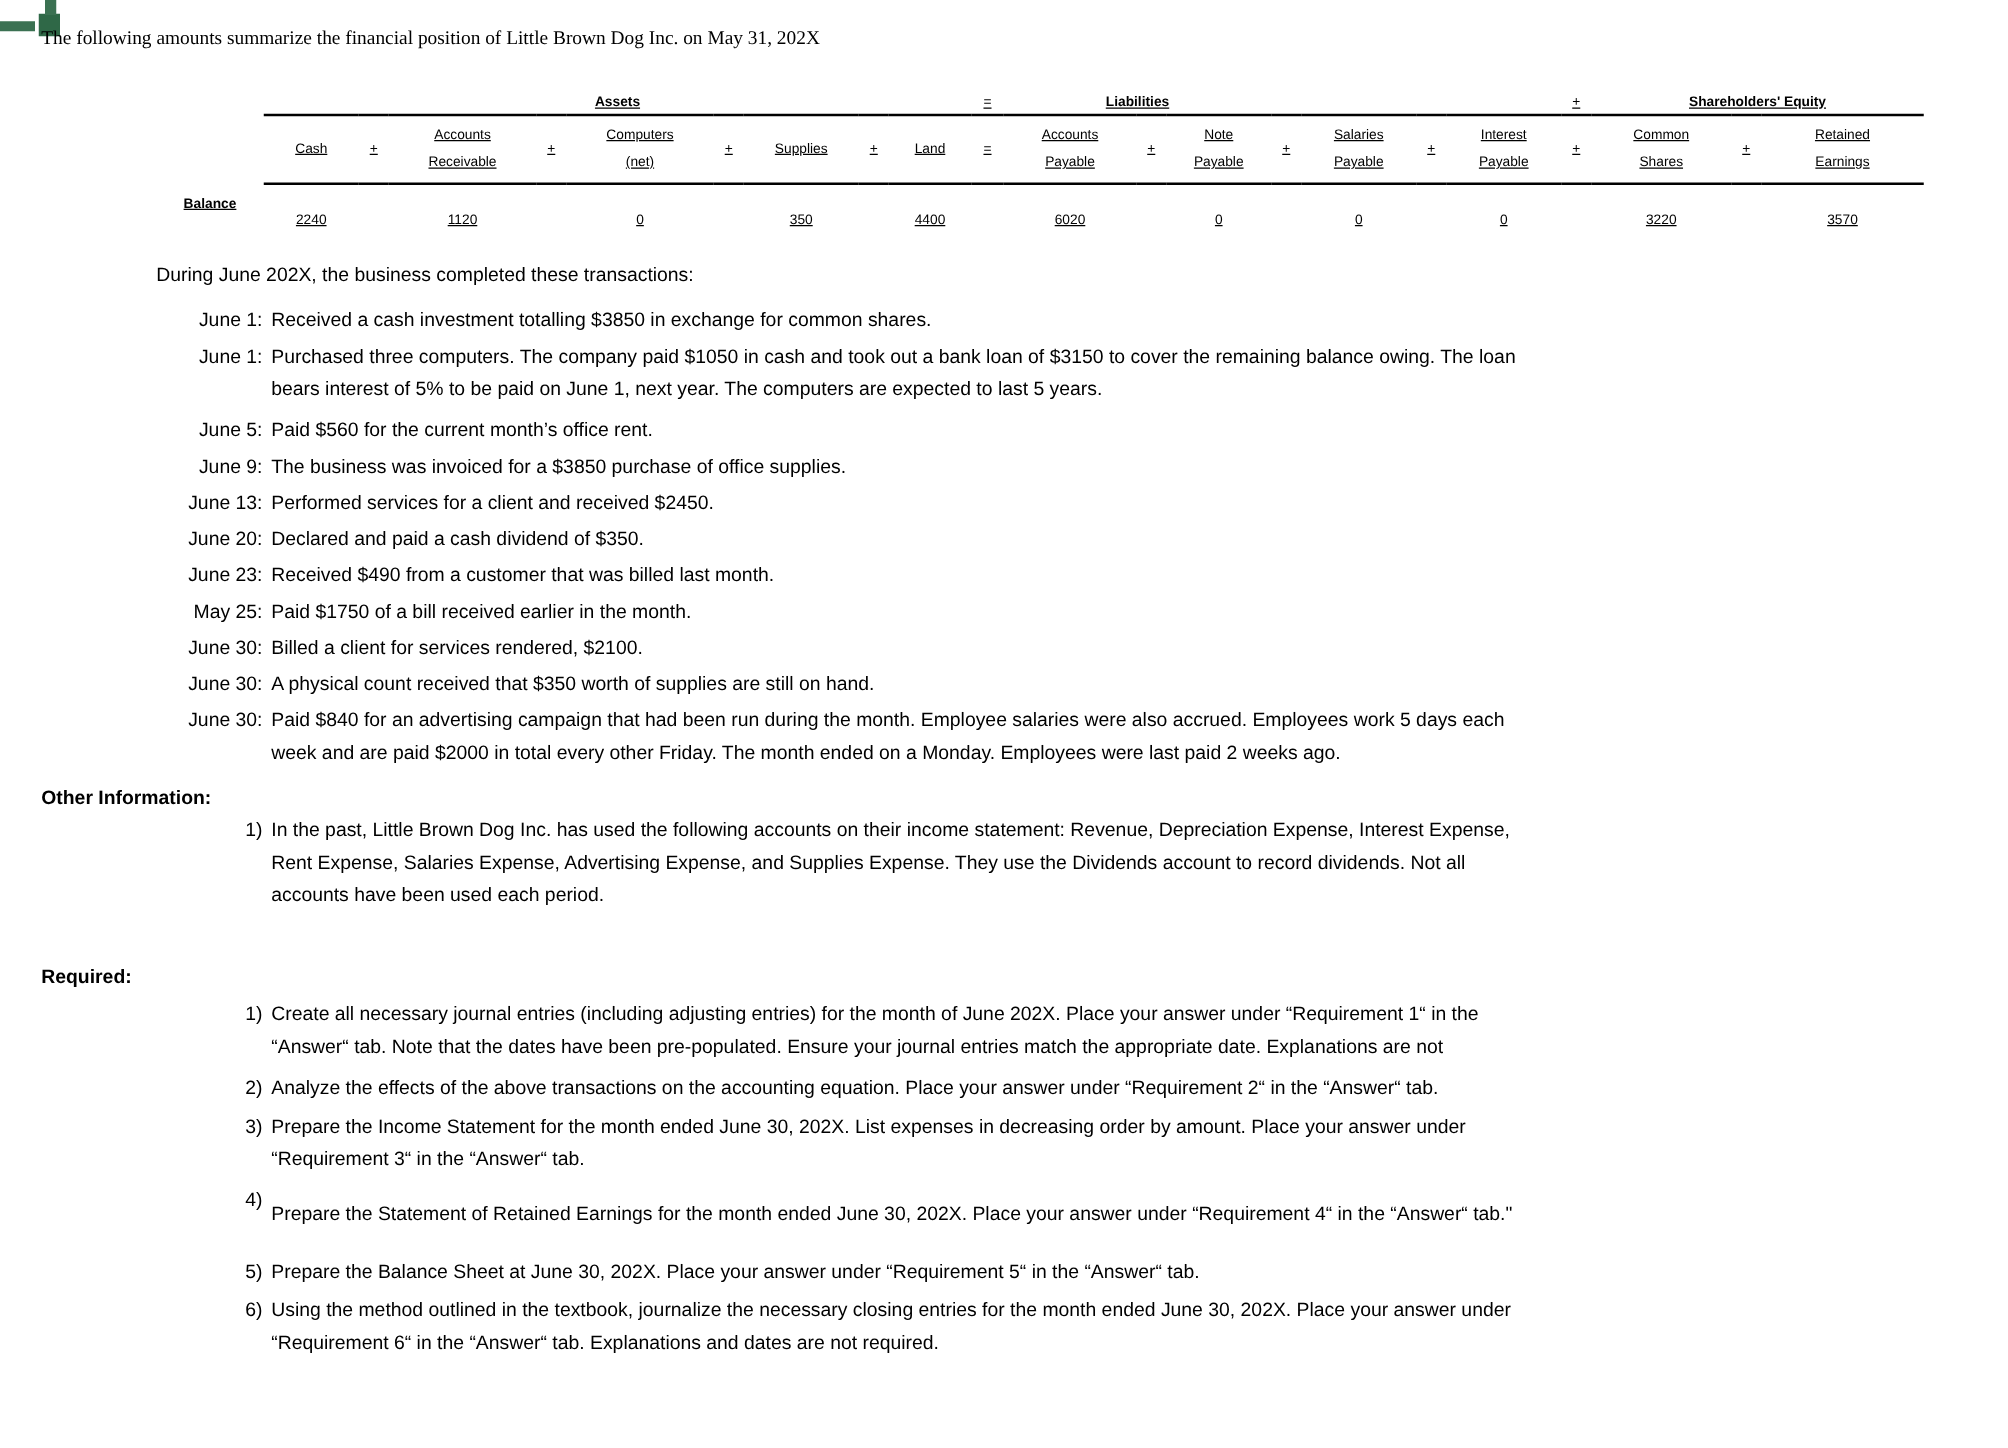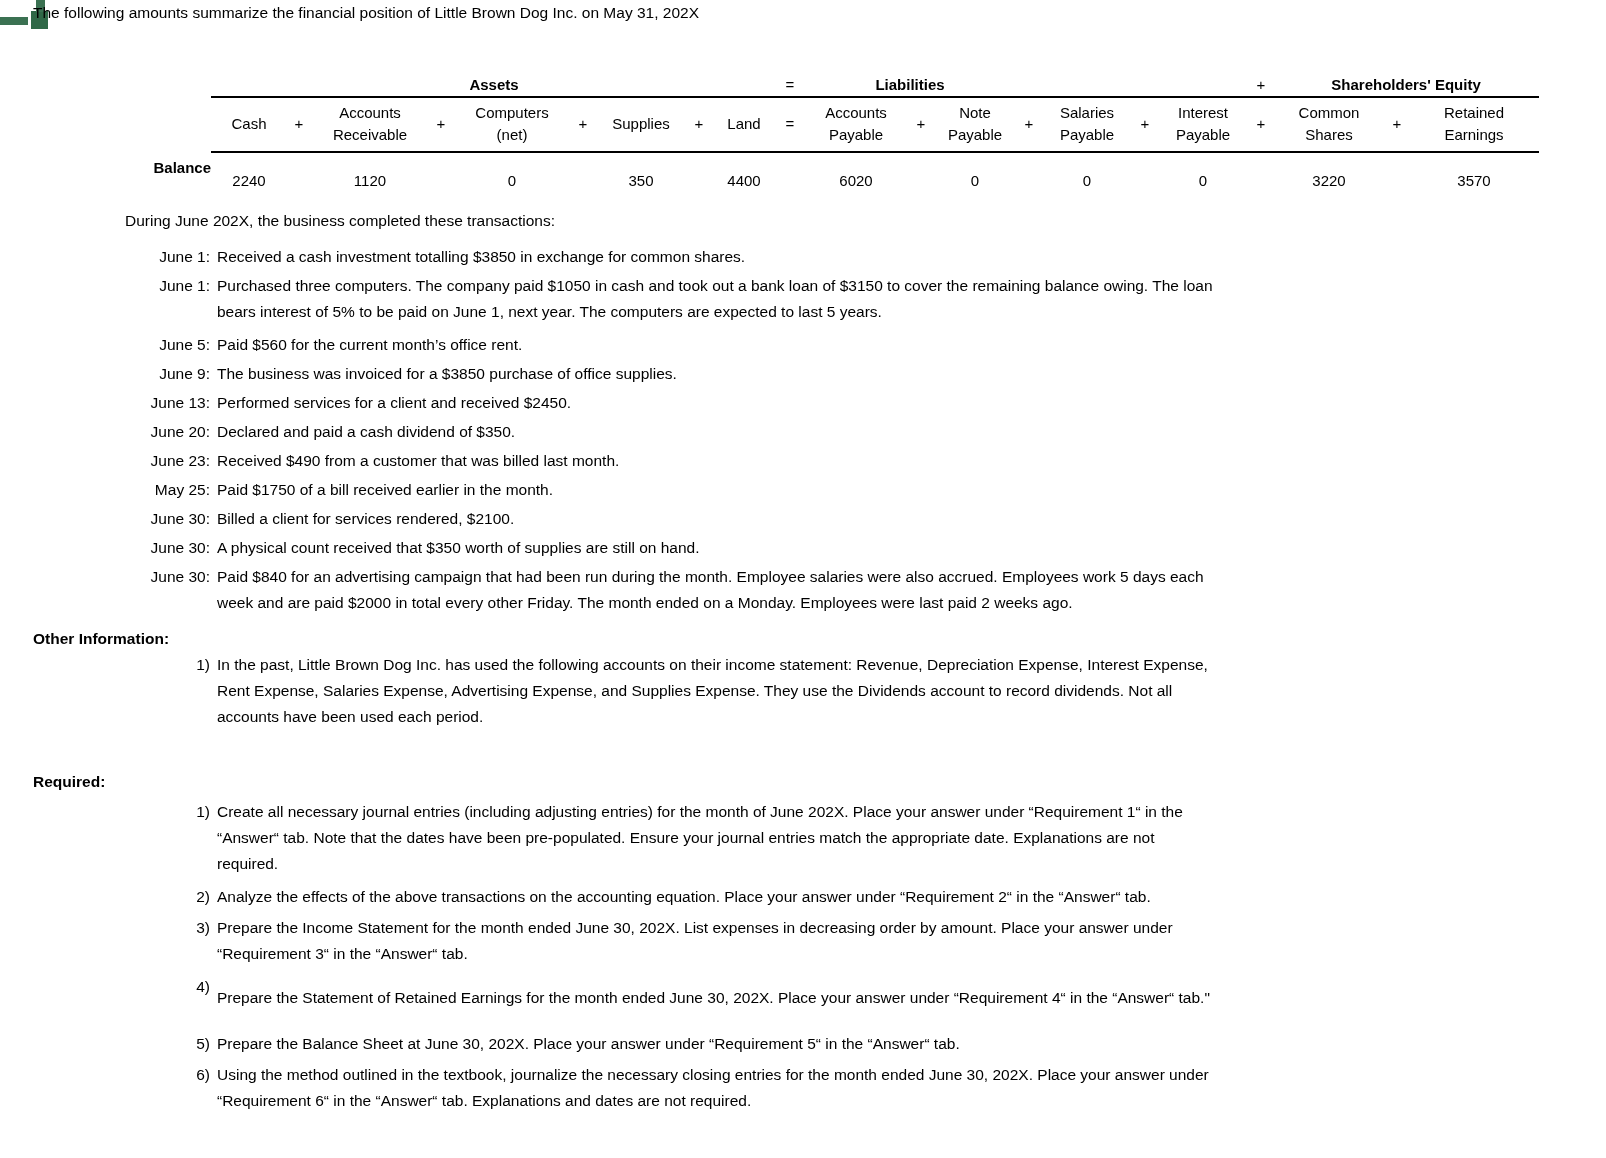--- a/index.html
+++ b/index.html
@@ -15,37 +15,37 @@
     overflow: hidden;
   }
   .abs { position: absolute; }
 
   
   .corner-icon { left: 0; top: 0; width: 52px; height: 32px; }
   .corner-icon .bar  { position: absolute; left: 0;  top: 17px; width: 28px; height: 8px;  background: #3b7152; }
   .corner-icon .sq   { position: absolute; left: 31px; top: 11px; width: 17px; height: 18px; background: #2f6847; }
   .corner-icon .stub { position: absolute; left: 36px; top: 0;  width: 9px;  height: 12px; background: #3b7152; }
 
-  .title { left: 33px; top: 4px; white-space: nowrap; }
+  .title { left: 33px; top: 22px; white-space: nowrap; font-family: Liberation Serif, serif; }
 
   
   .eq-table { left: 125px; top: 74px; border-collapse: collapse; table-layout: fixed; }
-  .eq-table td { padding: 0; font-size: 15px; }
+  .eq-table td { padding: 0; font-size: 11px; text-decoration: underline; }
   .eq-table .blank { border: none; }
   .eq-table .sup {
     font-weight: bold; text-align: center; vertical-align: bottom;
     border-bottom: 2px solid #000; padding: 2px 0 3px;
   }
   .eq-table .sup.sym { font-weight: normal; }
   .eq-table .hdr {
     text-align: center; vertical-align: middle;
     border-bottom: 2px solid #000; padding: 4px 0 5px; line-height: 22px;
   }
   .eq-table .val { text-align: center; vertical-align: top; padding-top: 18px; line-height: 20px; }
-  .eq-table .bal { font-weight: bold; text-align: right; vertical-align: top; padding-top: 6px; line-height: 20px; }
+  .eq-table .bal { font-weight: bold; text-align: center; vertical-align: top; padding-top: 6px; line-height: 20px; }
 
   
   .line { white-space: nowrap; line-height: 26px; }
   .transactions { left: 125px; top: 208px; }
   .intro { line-height: 26px; margin-bottom: 10px; white-space: nowrap; }
   .row { display: flex; align-items: flex-start; }
   .txn { margin-bottom: 3px; }
   .txn.gap { margin-bottom: 7px; }
   .datecol { width: 85px; text-align: right; flex: none; line-height: 26px; white-space: nowrap; }
   .desc { margin-left: 7px; }
@@ -278,21 +278,20 @@
   </div>
 </div>
 
 <div class="abs heading req-heading">Required:</div>
 <div class="abs req-list">
   <div class="row item-1">
     <div class="numcol">1)</div>
     <div class="desc">
       <div class="line">Create all necessary journal entries (including adjusting entries) for the month of June 202X. Place your answer under “Requirement 1“ in the</div>
       <div class="line">“Answer“ tab. Note that the dates have been pre-populated. Ensure your journal entries match the appropriate date. Explanations are not</div>
-      <div class="line">required.</div>
     </div>
   </div>
   <div class="row item-2">
     <div class="numcol">2)</div>
     <div class="desc">
       <div class="line">Analyze the effects of the above transactions on the accounting equation. Place your answer under “Requirement 2“ in the “Answer“ tab.</div>
     </div>
   </div>
   <div class="row item-3">
     <div class="numcol">3)</div>

